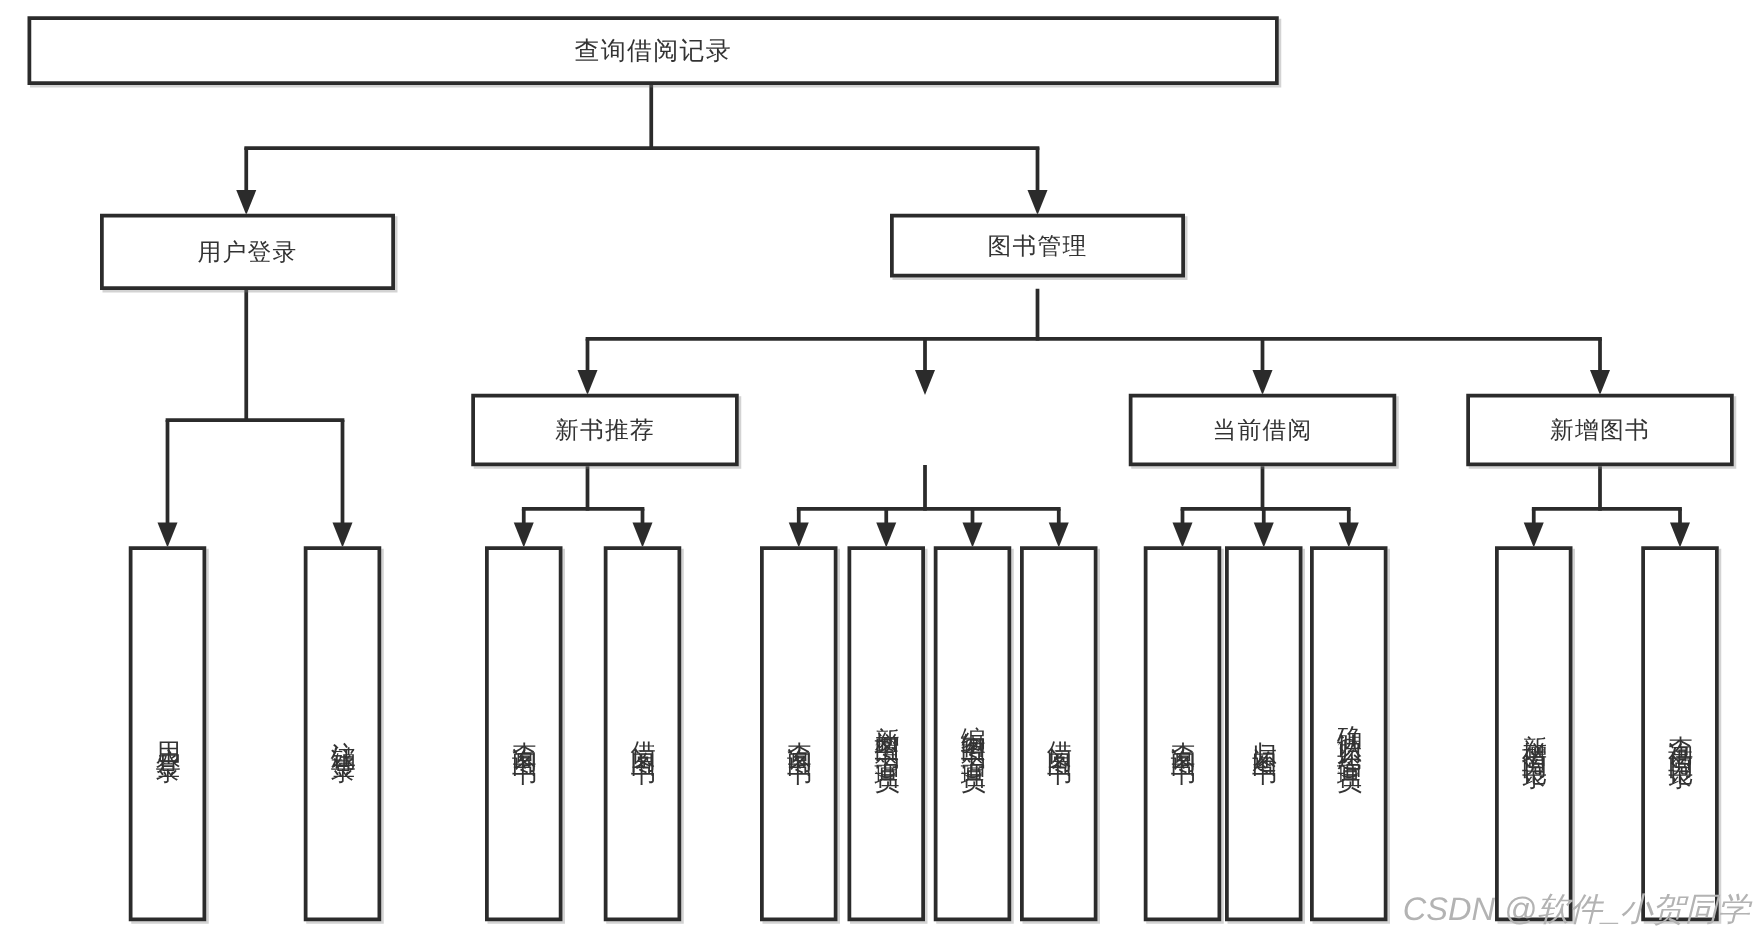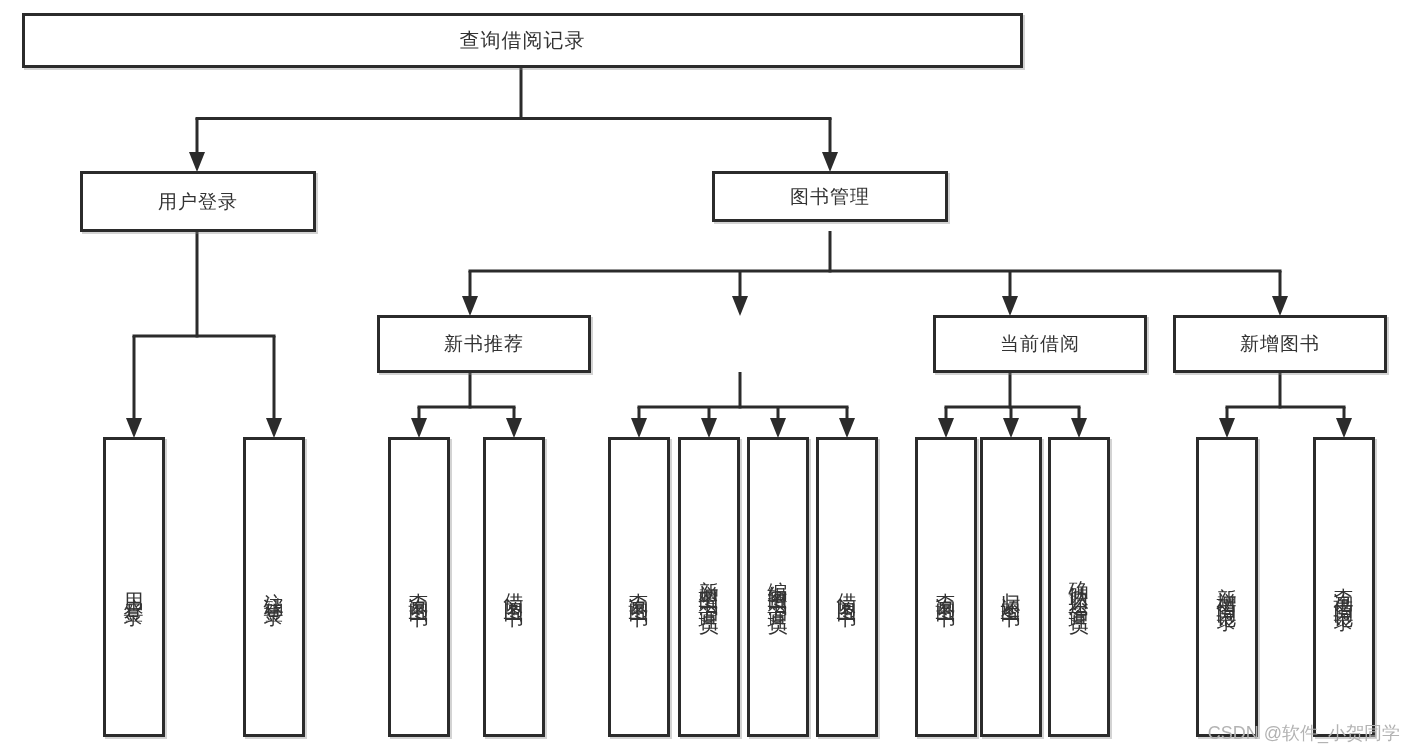--- a/index.html
+++ b/index.html
@@ -41,24 +41,25 @@
     writing-mode: vertical-rl;
     text-orientation: mixed;
     font-size: 20px;
     letter-spacing: 5px;
     line-height: 1.1;
   }
   .watermark {
     position: absolute;
     right: 5px;
     bottom: 2px;
-    font-size: 18px;
+    font-size: 26px;
     color: var(--watermark);
     z-index: 5;
     white-space: nowrap;
+    font-style: italic;
   }
 </style>
 </head>
 <body>
 
 <div class="canvas">
 
   <svg class="connectors" viewBox="0 0 1405 747" xmlns="http://www.w3.org/2000/svg">
 
     <line x1="521" y1="66" x2="521" y2="120"></line>
@@ -128,21 +129,21 @@
   <div class="box" style="left:80px;top:171px;width:236px;height:61px">
     <span class="h">用户登录</span>
   </div>
   <div class="box" style="left:712px;top:171px;width:236px;height:51px">
     <span class="h">图书管理</span>
   </div>
 
   <div class="box" style="left:377px;top:315px;width:214px;height:58px">
     <span class="h">新书推荐</span>
   </div>
-  <div class="box" style="left:933px;top:315px;width:214px;height:58px">
+  <div class="box" style="left:903px;top:315px;width:214px;height:58px">
     <span class="h">当前借阅</span>
   </div>
   <div class="box" style="left:1173px;top:315px;width:214px;height:58px">
     <span class="h">新增图书</span>
   </div>
 
   <div class="box" style="left:103px;top:437px;width:62px;height:300px">
     <span class="v">用户登录</span>
   </div>
   <div class="box" style="left:243px;top:437px;width:62px;height:300px">

